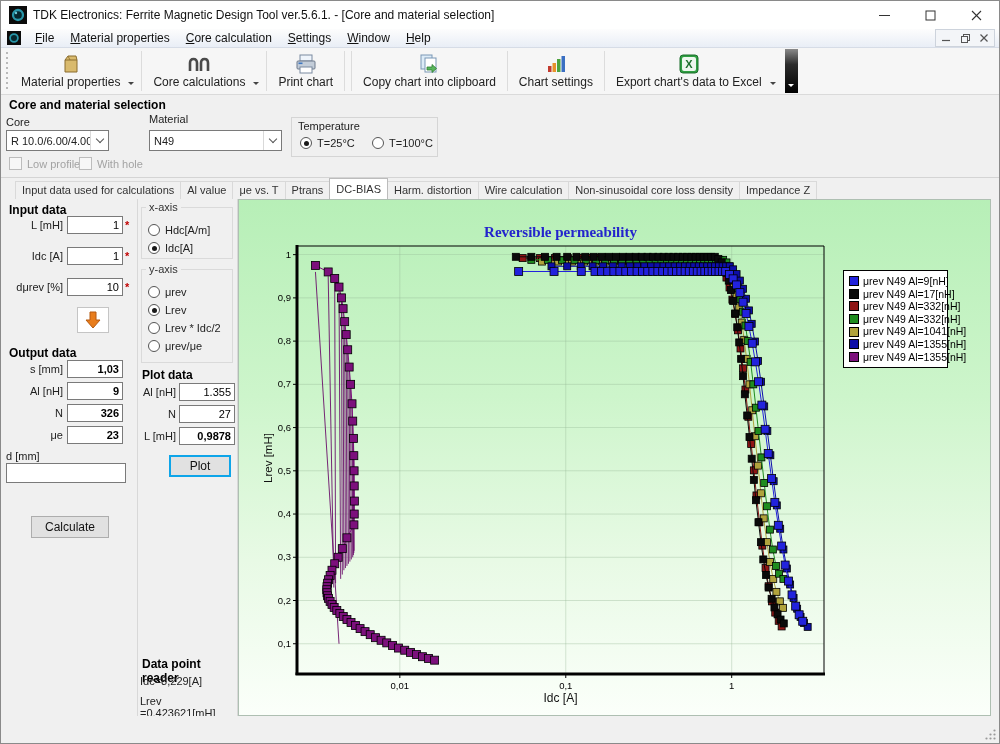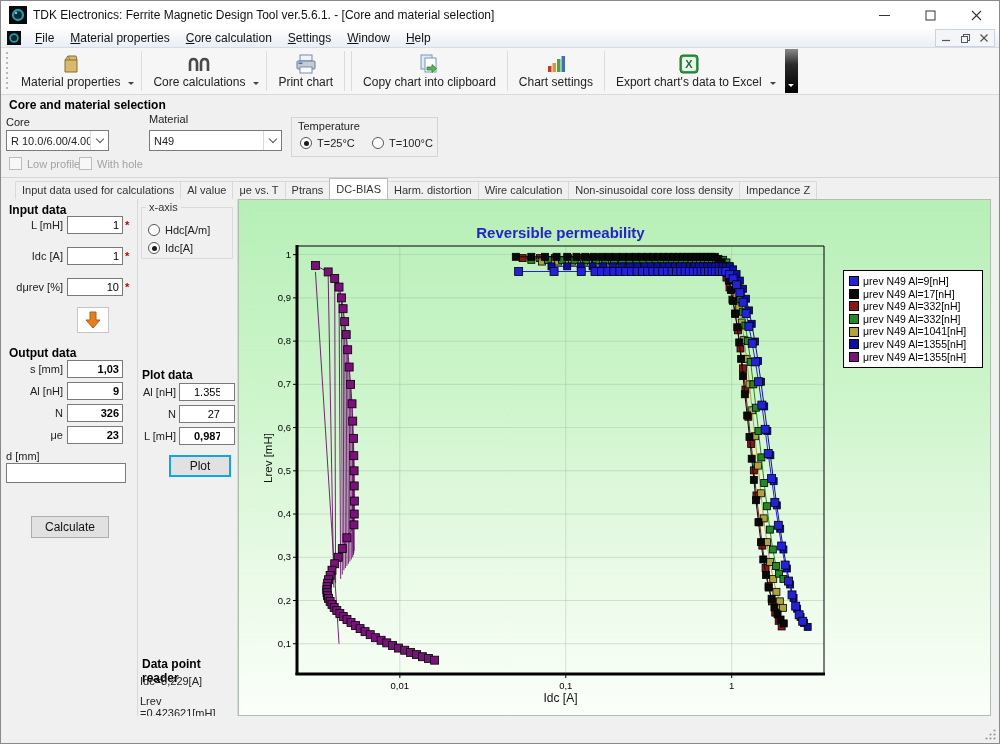--- a/index.html
+++ b/index.html
@@ -55,28 +55,28 @@
   .flab{width:62px;text-align:right;font-size:11px;color:#222;margin-right:4px;}
   .fin{width:56px;height:18px;border:1px solid #7a7a7a;background:#fff;font-size:11px;text-align:right;padding:0 3px;}
   .fin.b{font-weight:bold;}
   .req{color:#c00000;font-weight:bold;margin-left:2px;font-size:11px;}
   .btn{background:#e1e1e1;border:1px solid #adadad;font-size:12px;color:#111;display:flex;align-items:center;justify-content:center;}
   .grp2{position:absolute;border:1px solid #dadada;left:3px;right:4px;padding:10px 4px 4px;}
   .grp2 .glab{position:absolute;top:-7px;left:4px;background:#f0f0f0;padding:0 3px;font-size:11px;color:#333;}
   .vrad{display:flex;align-items:center;gap:5px;margin:6px 2px;}
   .mrow{position:absolute;display:flex;align-items:center;}
   .mlab{width:36px;text-align:right;font-size:11px;color:#222;margin-right:3px;}
-  .min{width:56px;height:18px;border:1px solid #7a7a7a;background:#fff;font-size:11px;text-align:right;padding:0 14px;}
+  .min{width:56px;height:18px;border:1px solid #7a7a7a;background:#fff;font-size:11px;text-align:right;padding:0 3px;}
   .min.b{font-weight:bold;}
   
   .chartpanel{position:absolute;left:237px;top:0;width:753px;height:517px;border:1px solid #aebfb2;background:linear-gradient(180deg,#b7efb7 0%,#cdf5cb 38%,#e8fae5 70%,#fbfffa 100%);overflow:hidden;}
-  .chart-title{position:absolute;top:24px;left:58px;width:527px;text-align:center;font-size:15px;font-weight:bold;color:#2323cd;}
+  .chart-title{position:absolute;top:24px;left:58px;width:527px;text-align:center;font-size:15px;font-weight:bold;color:#2323cd;font-family:Liberation Serif, serif;}
   .xlab{position:absolute;top:491px;left:58px;width:527px;text-align:center;font-size:12px;color:#111;}
   .ylab{position:absolute;left:-31px;top:252px;width:120px;text-align:center;font-size:11.5px;color:#111;transform:rotate(-90deg);}
-  .legend{position:absolute;left:604px;top:70px;width:140px;background:#fff;border:1px solid #000;padding:4px 5px;}
+  .legend{position:absolute;left:604px;top:70px;width:105px;background:#fff;border:1px solid #000;padding:4px 5px;}
   .lrow{display:flex;align-items:center;gap:4px;line-height:12.6px;}
   .lsw{width:10px;height:10px;border:1px solid #000;flex:0 0 auto;}
   .llab{font-size:10.5px;color:#000;white-space:nowrap;}
   #chart-svg{position:absolute;left:0;top:0;}
   #chart-svg text{font-family:"Liberation Sans","DejaVu Sans",sans-serif;}
   
   .statusbar{position:absolute;top:715px;left:0;right:0;bottom:0;background:#f0f0f0;}
   .grip{position:absolute;right:2px;bottom:2px;}
 </style>
 </head>
@@ -326,20 +326,47 @@
             <span class="rdot">
               <i></i>
             </span>
             <span>Hdc[A/m]</span>
           </div>
         <div class="vrad radio on">
             <span class="rdot">
               <i></i>
             </span>
             <span>Idc[A]</span>
+          </div>
+      </div>
+      <div class="grp2" style="top:70px;height:94px;">
+        <span class="glab">y-axis</span>
+        <div class="vrad radio">
+            <span class="rdot">
+              <i></i>
+            </span>
+            <span>μrev</span>
+          </div>
+        <div class="vrad radio on">
+            <span class="rdot">
+              <i></i>
+            </span>
+            <span>Lrev</span>
+          </div>
+        <div class="vrad radio">
+            <span class="rdot">
+              <i></i>
+            </span>
+            <span>Lrev * Idc/2</span>
+          </div>
+        <div class="vrad radio">
+            <span class="rdot">
+              <i></i>
+            </span>
+            <span>μrev/μe</span>
           </div>
       </div>
       <div class="bold-hdr" style="position:absolute;left:4px;top:169px;">Plot data</div>
       <div class="mrow" style="left:2px;top:184px;">
         <span class="mlab">Al [nH]</span>
         <input class="min" value="1.355" style="">
       </div>
       <div class="mrow" style="left:2px;top:206px;">
         <span class="mlab">N</span>
         <input class="min" value="27" style="">

